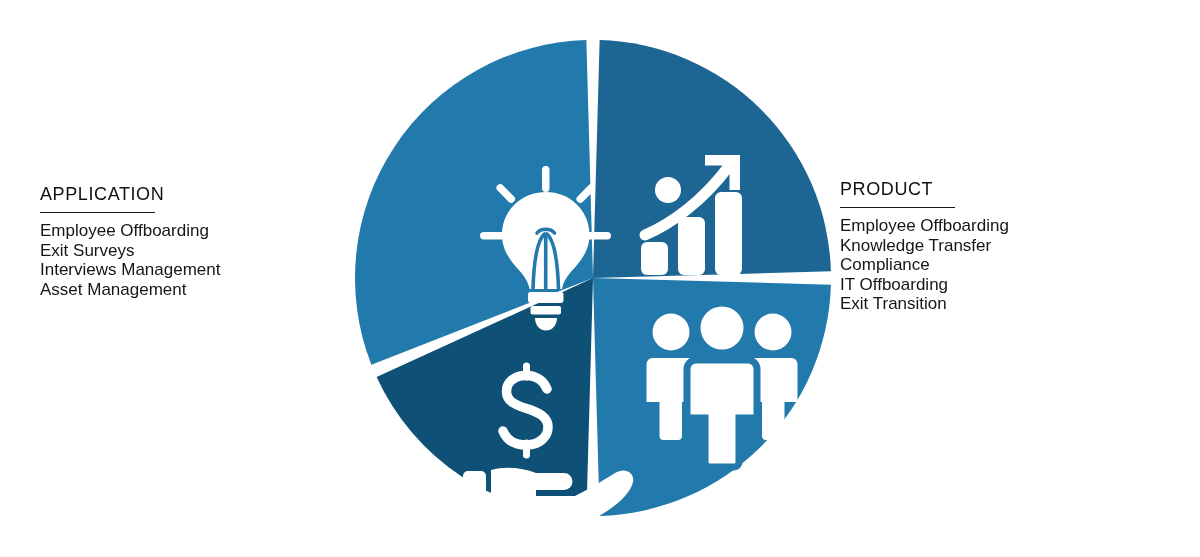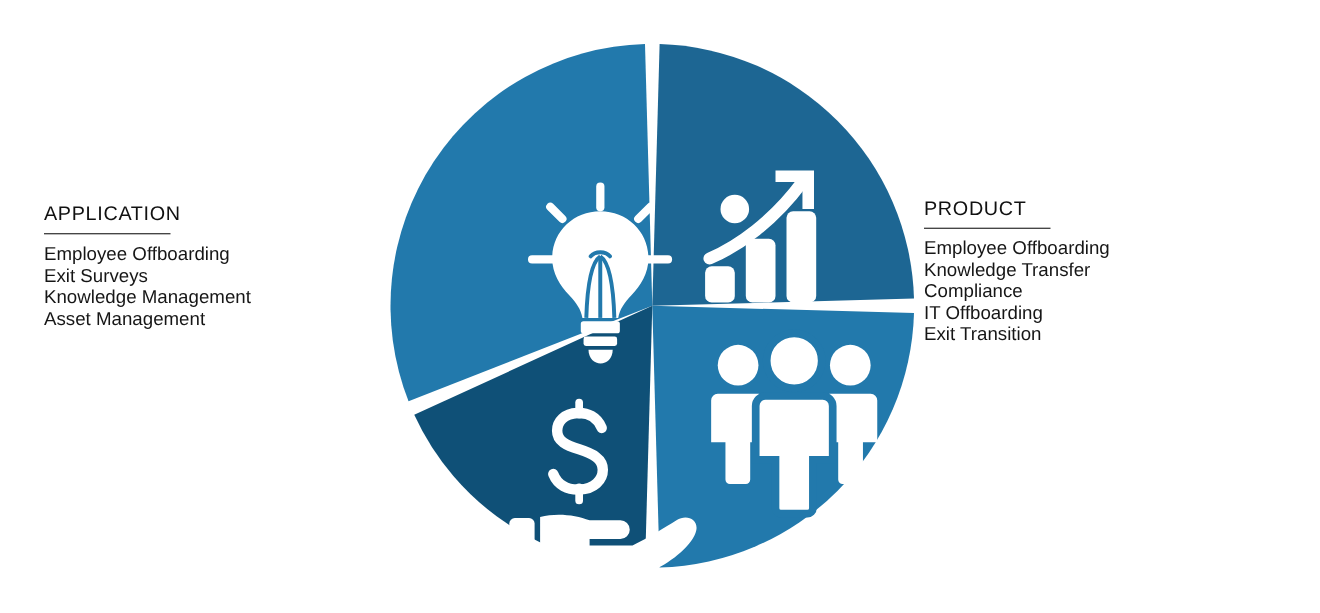--- a/index.html
+++ b/index.html
@@ -68,21 +68,21 @@
 <body>
 
 <div id="canvas">
 
   <div class="col col-left">
     <div class="col-heading">APPLICATION</div>
     <div class="col-rule"></div>
     <ul class="col-list">
       <li>Employee Offboarding</li>
       <li>Exit Surveys</li>
-      <li>Knowledge Management</li>
+      <li>Interviews Management</li>
       <li>Asset Management</li>
     </ul>
   </div>
 
   <div class="col col-right">
     <div class="col-heading">PRODUCT</div>
     <div class="col-rule"></div>
     <ul class="col-list">
       <li>Employee Offboarding</li>
       <li>Knowledge Transfer</li>

